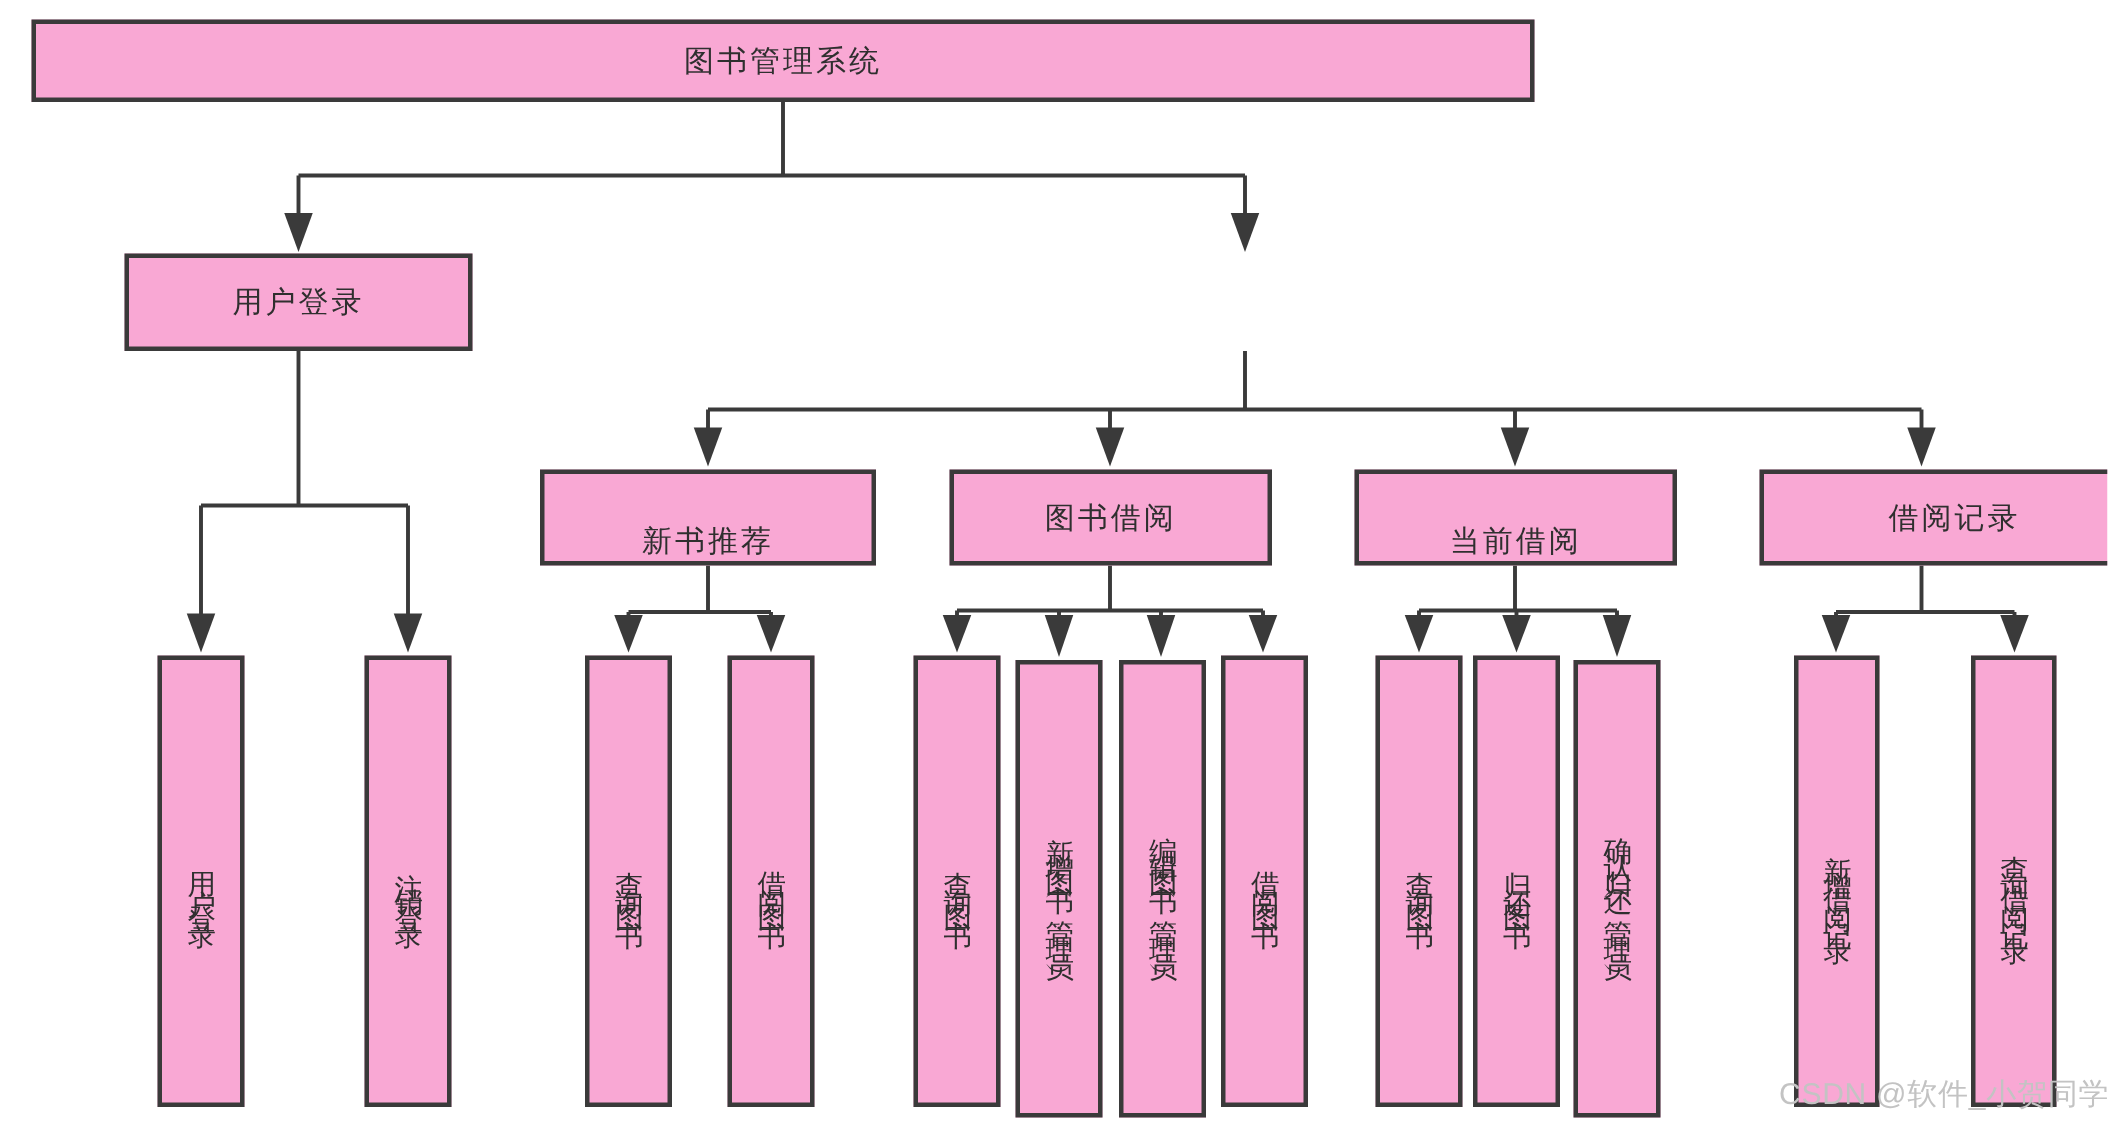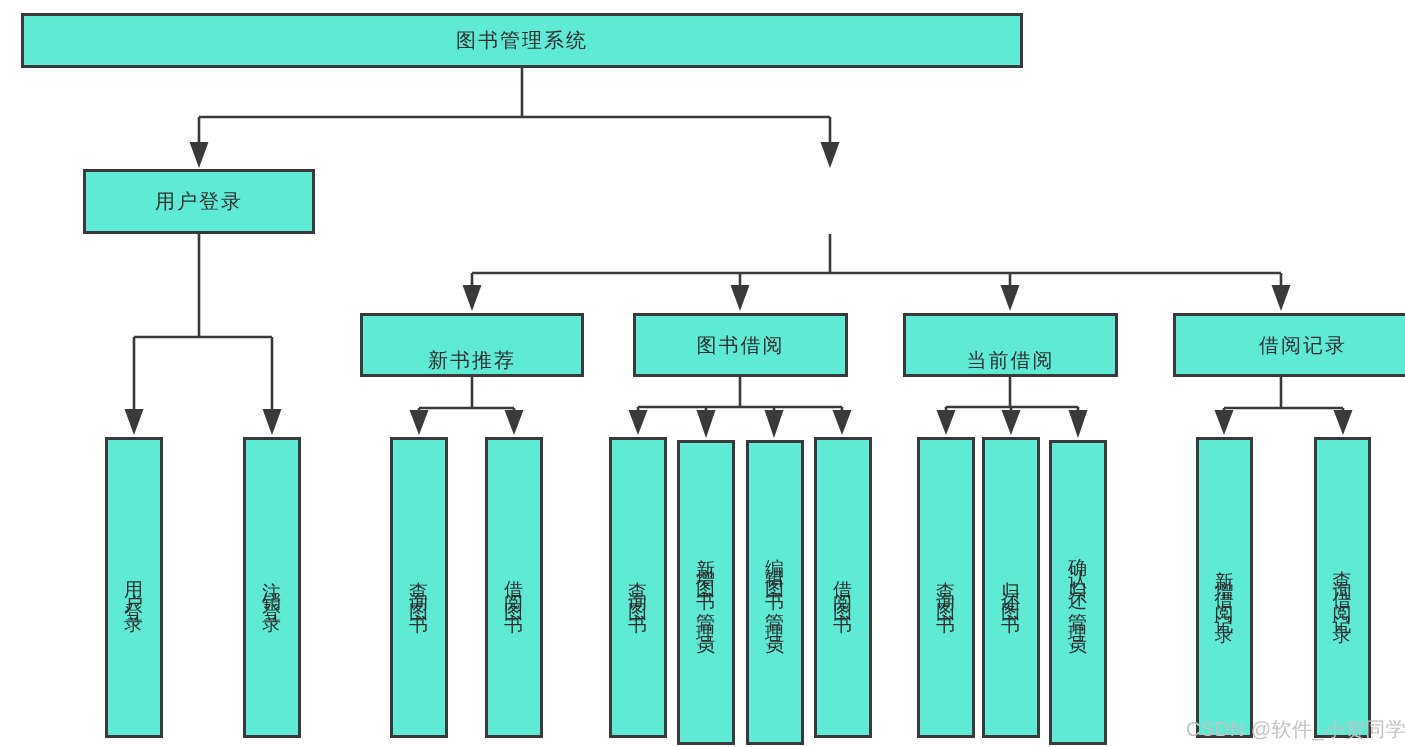--- a/index.html
+++ b/index.html
@@ -31,21 +31,21 @@
     stroke-width: 2.6;
     fill: none;
   }
   .connectors polygon {
     fill: var(--line);
     stroke: none;
   }
 
   .node {
     position: absolute;
-    background: #5eead4;
+    background: #f9a8d4;
     border: 3px solid var(--line);
     display: flex;
     align-items: center;
     justify-content: center;
     color: var(--text);
     z-index: 2;
   }
   .node .hlabel {
     font-size: 20px;
     letter-spacing: 2px;

